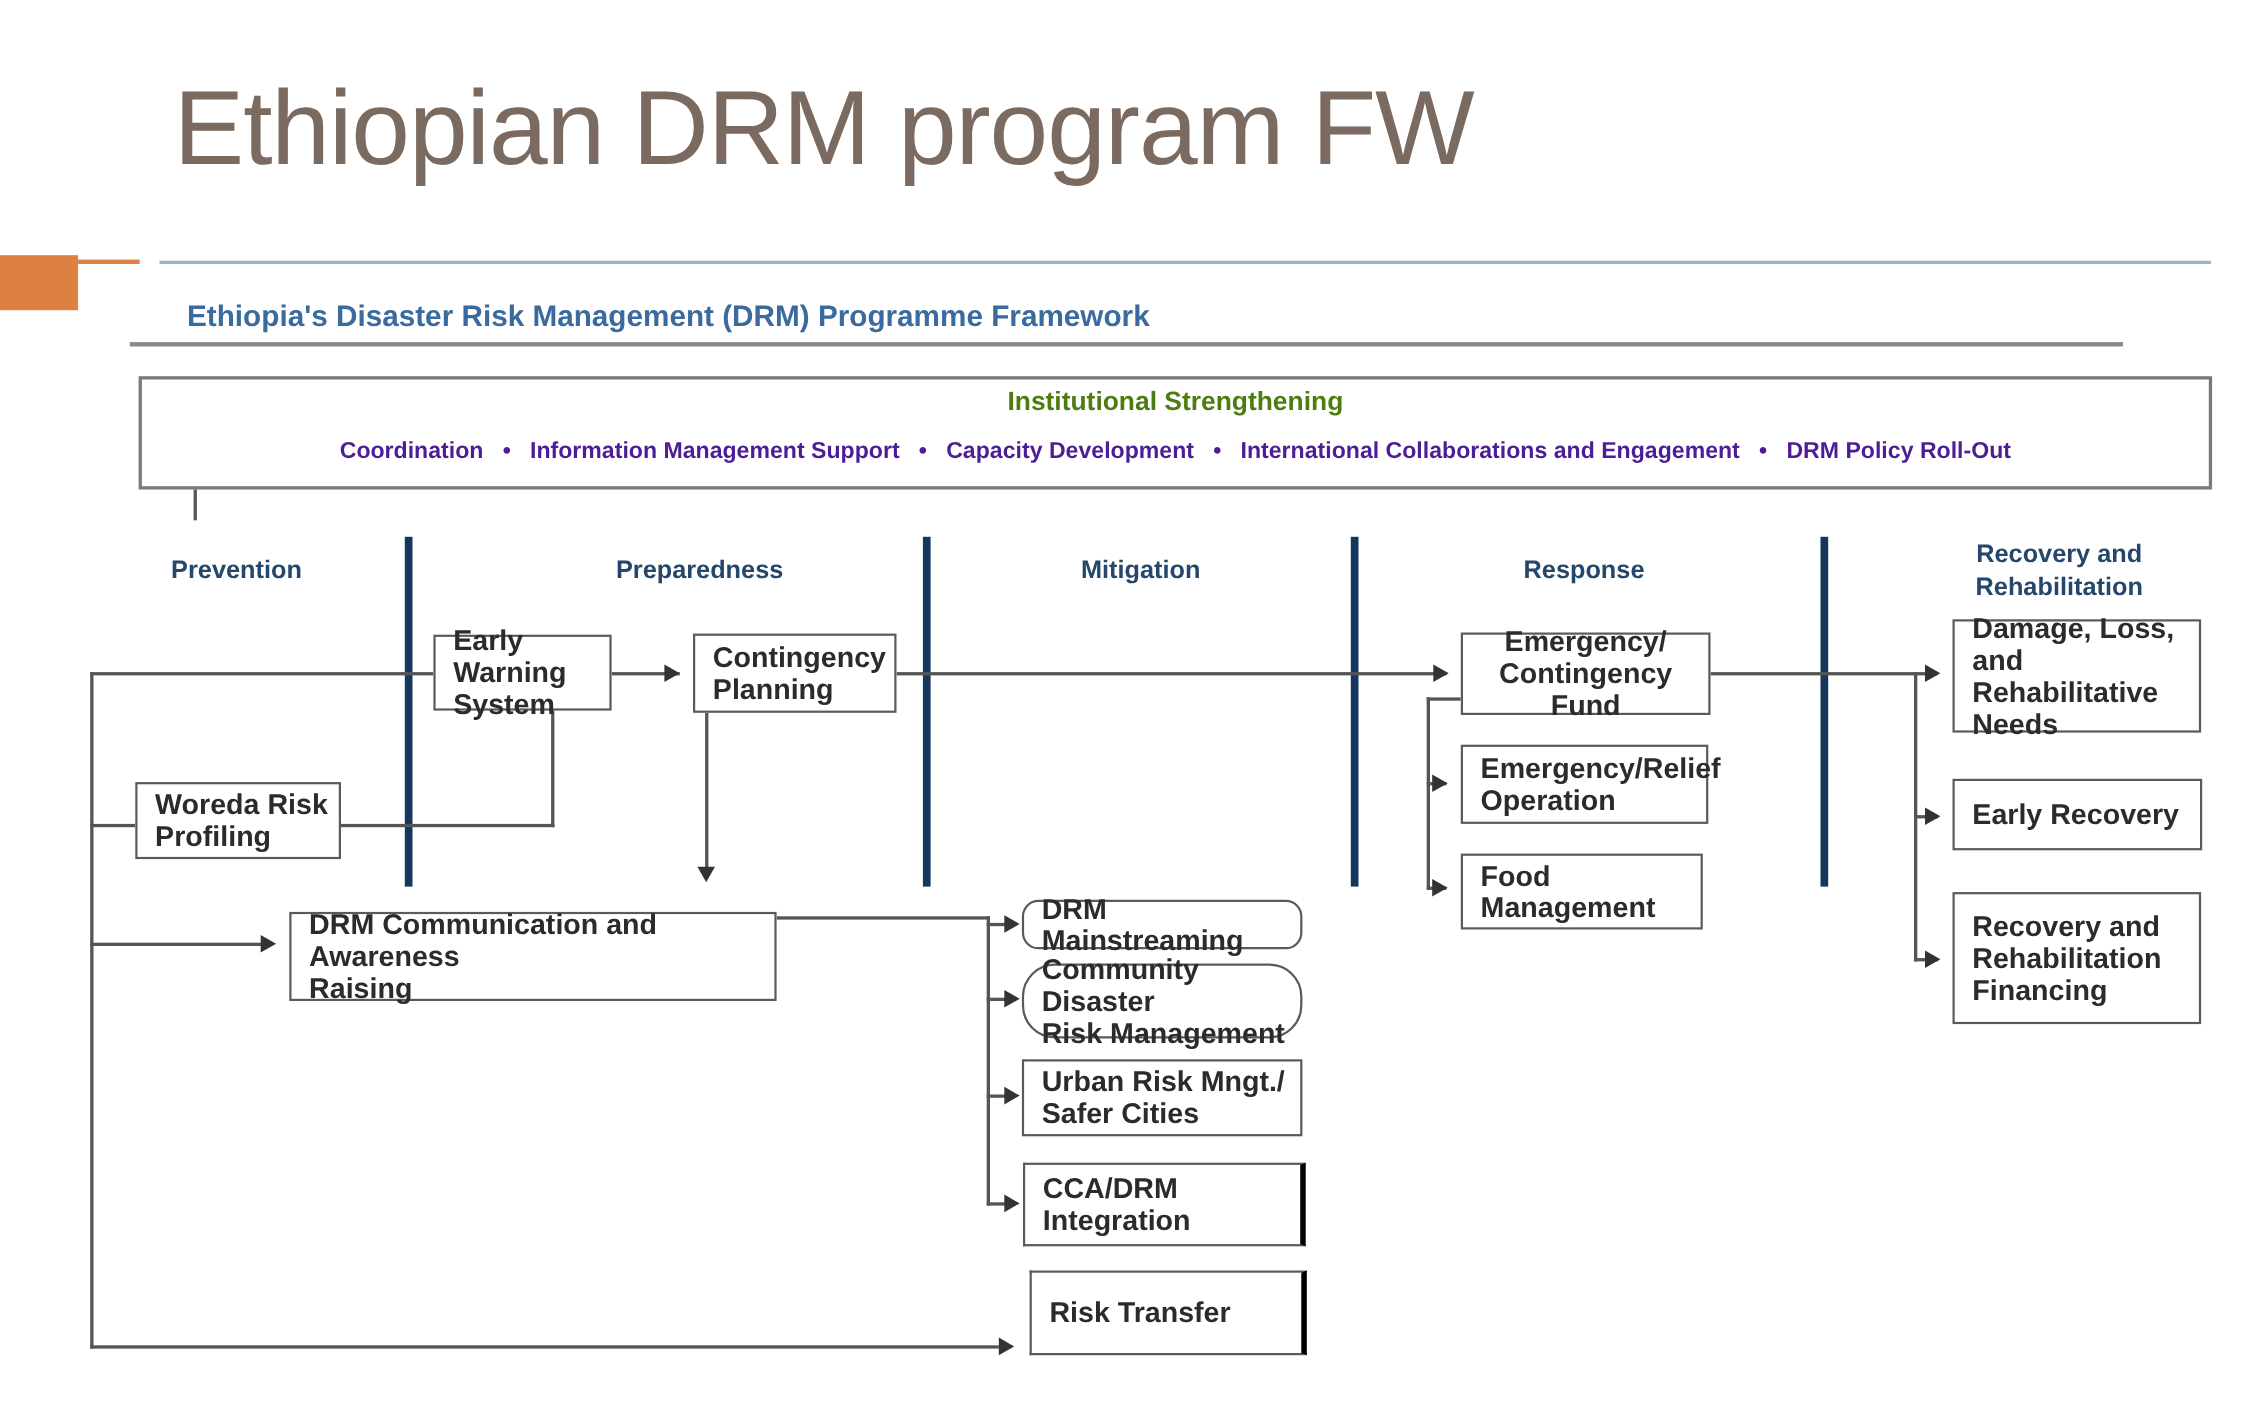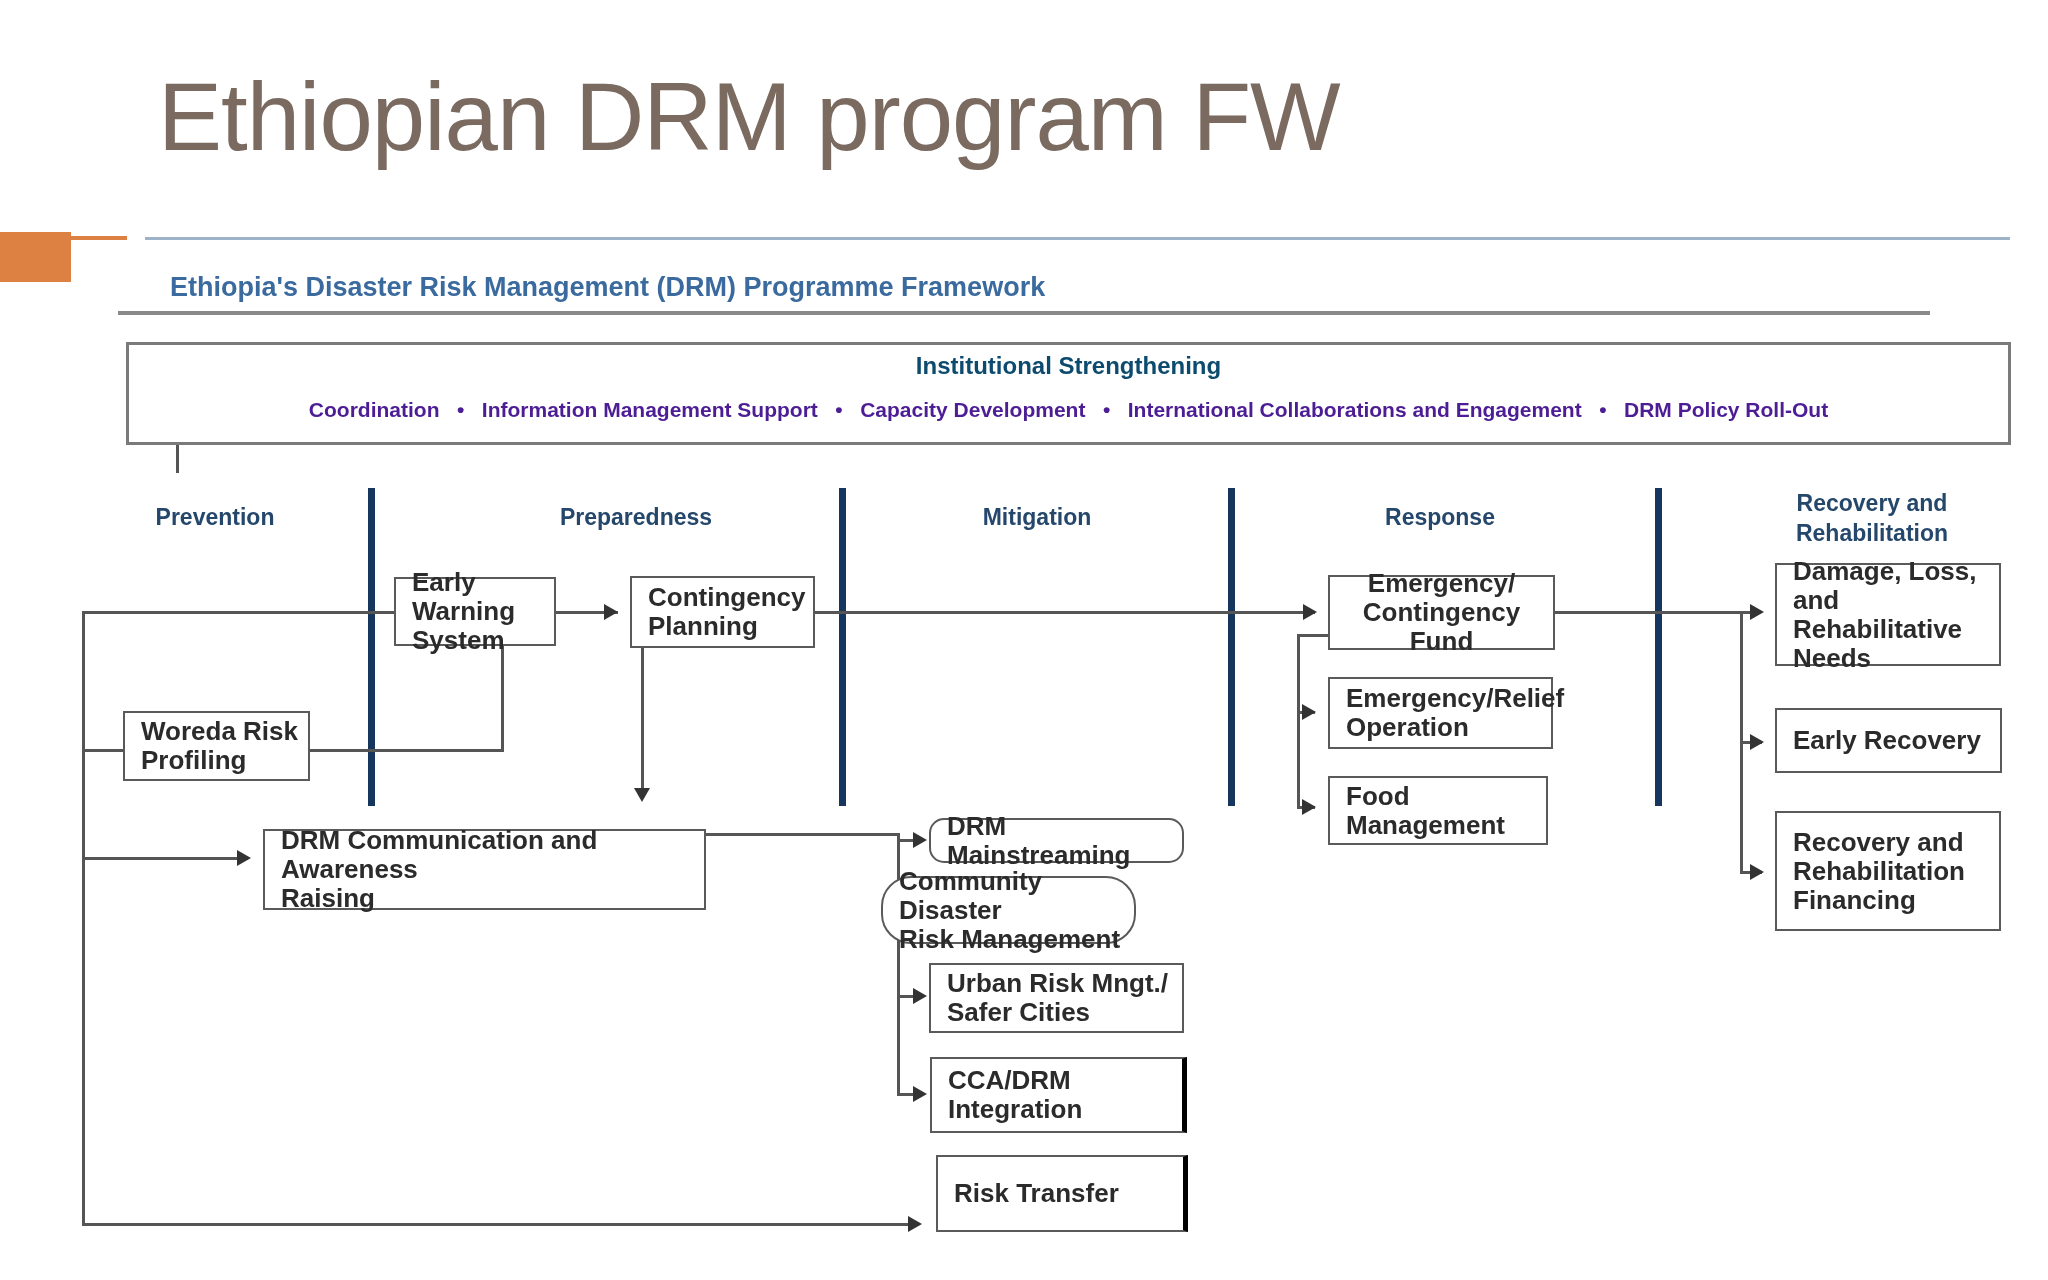--- a/index.html
+++ b/index.html
@@ -19,21 +19,21 @@
     left:170px;top:272px;width:1500px;
     font-size:27px;font-weight:700;color:#3a6a9e;
   }
   #heading-rule{left:118px;top:311px;width:1812px;height:4px;background:#8a8a8a;}
   #institutional-box{
     left:126px;top:342px;width:1885px;height:103px;
     border:3px solid #7a7a7a;background:#ffffff;box-sizing:border-box;
   }
   #institutional-title{
     left:126px;top:352px;width:1885px;text-align:center;
-    font-size:24px;font-weight:700;color:#0c4a6e;
+    font-size:24px;font-weight:700;color:#4d7c0f;
   }
   #institutional-items{
     left:126px;top:398px;width:1885px;text-align:center;
     font-size:21px;font-weight:700;color:#4c1d95;
   }
   .col-label{
     font-size:23px;font-weight:700;color:#24476b;text-align:center;line-height:30px;
   }
   .phase-bar{top:488px;width:7px;height:318px;background:#17365d;}
   .node{
@@ -122,21 +122,21 @@
 
   <div class="abs node" style="left:394px;top:577px;width:162px;height:69px;">Early Warning
 System</div>
   <div class="abs node" style="left:630px;top:576px;width:185px;height:72px;">Contingency
 Planning</div>
   <div class="abs node" style="left:123px;top:711px;width:187px;height:70px;">Woreda Risk
 Profiling</div>
   <div class="abs node" style="left:263px;top:829px;width:443px;height:81px;">DRM Communication and Awareness
 Raising</div>
   <div class="abs node" style="left:929px;top:818px;width:255px;height:45px;border-radius:15px;">DRM Mainstreaming</div>
-  <div class="abs node" style="left:881px;top:876px;width:255px;height:68px;border-radius:30px;">Community Disaster
+  <div class="abs node" style="left:929px;top:876px;width:255px;height:68px;border-radius:30px;">Community Disaster
 Risk Management</div>
   <div class="abs node" style="left:929px;top:963px;width:255px;height:70px;">Urban Risk Mngt./
 Safer Cities</div>
   <div class="abs node shadow-r" style="left:930px;top:1057px;width:257px;height:76px;">CCA/DRM
 Integration</div>
   <div class="abs node shadow-r" style="left:936px;top:1155px;width:252px;height:77px;">Risk Transfer</div>
   <div class="abs node center" style="left:1328px;top:575px;width:227px;height:75px;">Emergency/
 Contingency Fund</div>
   <div class="abs node" style="left:1328px;top:677px;width:225px;height:72px;">Emergency/Relief
 Operation</div>

